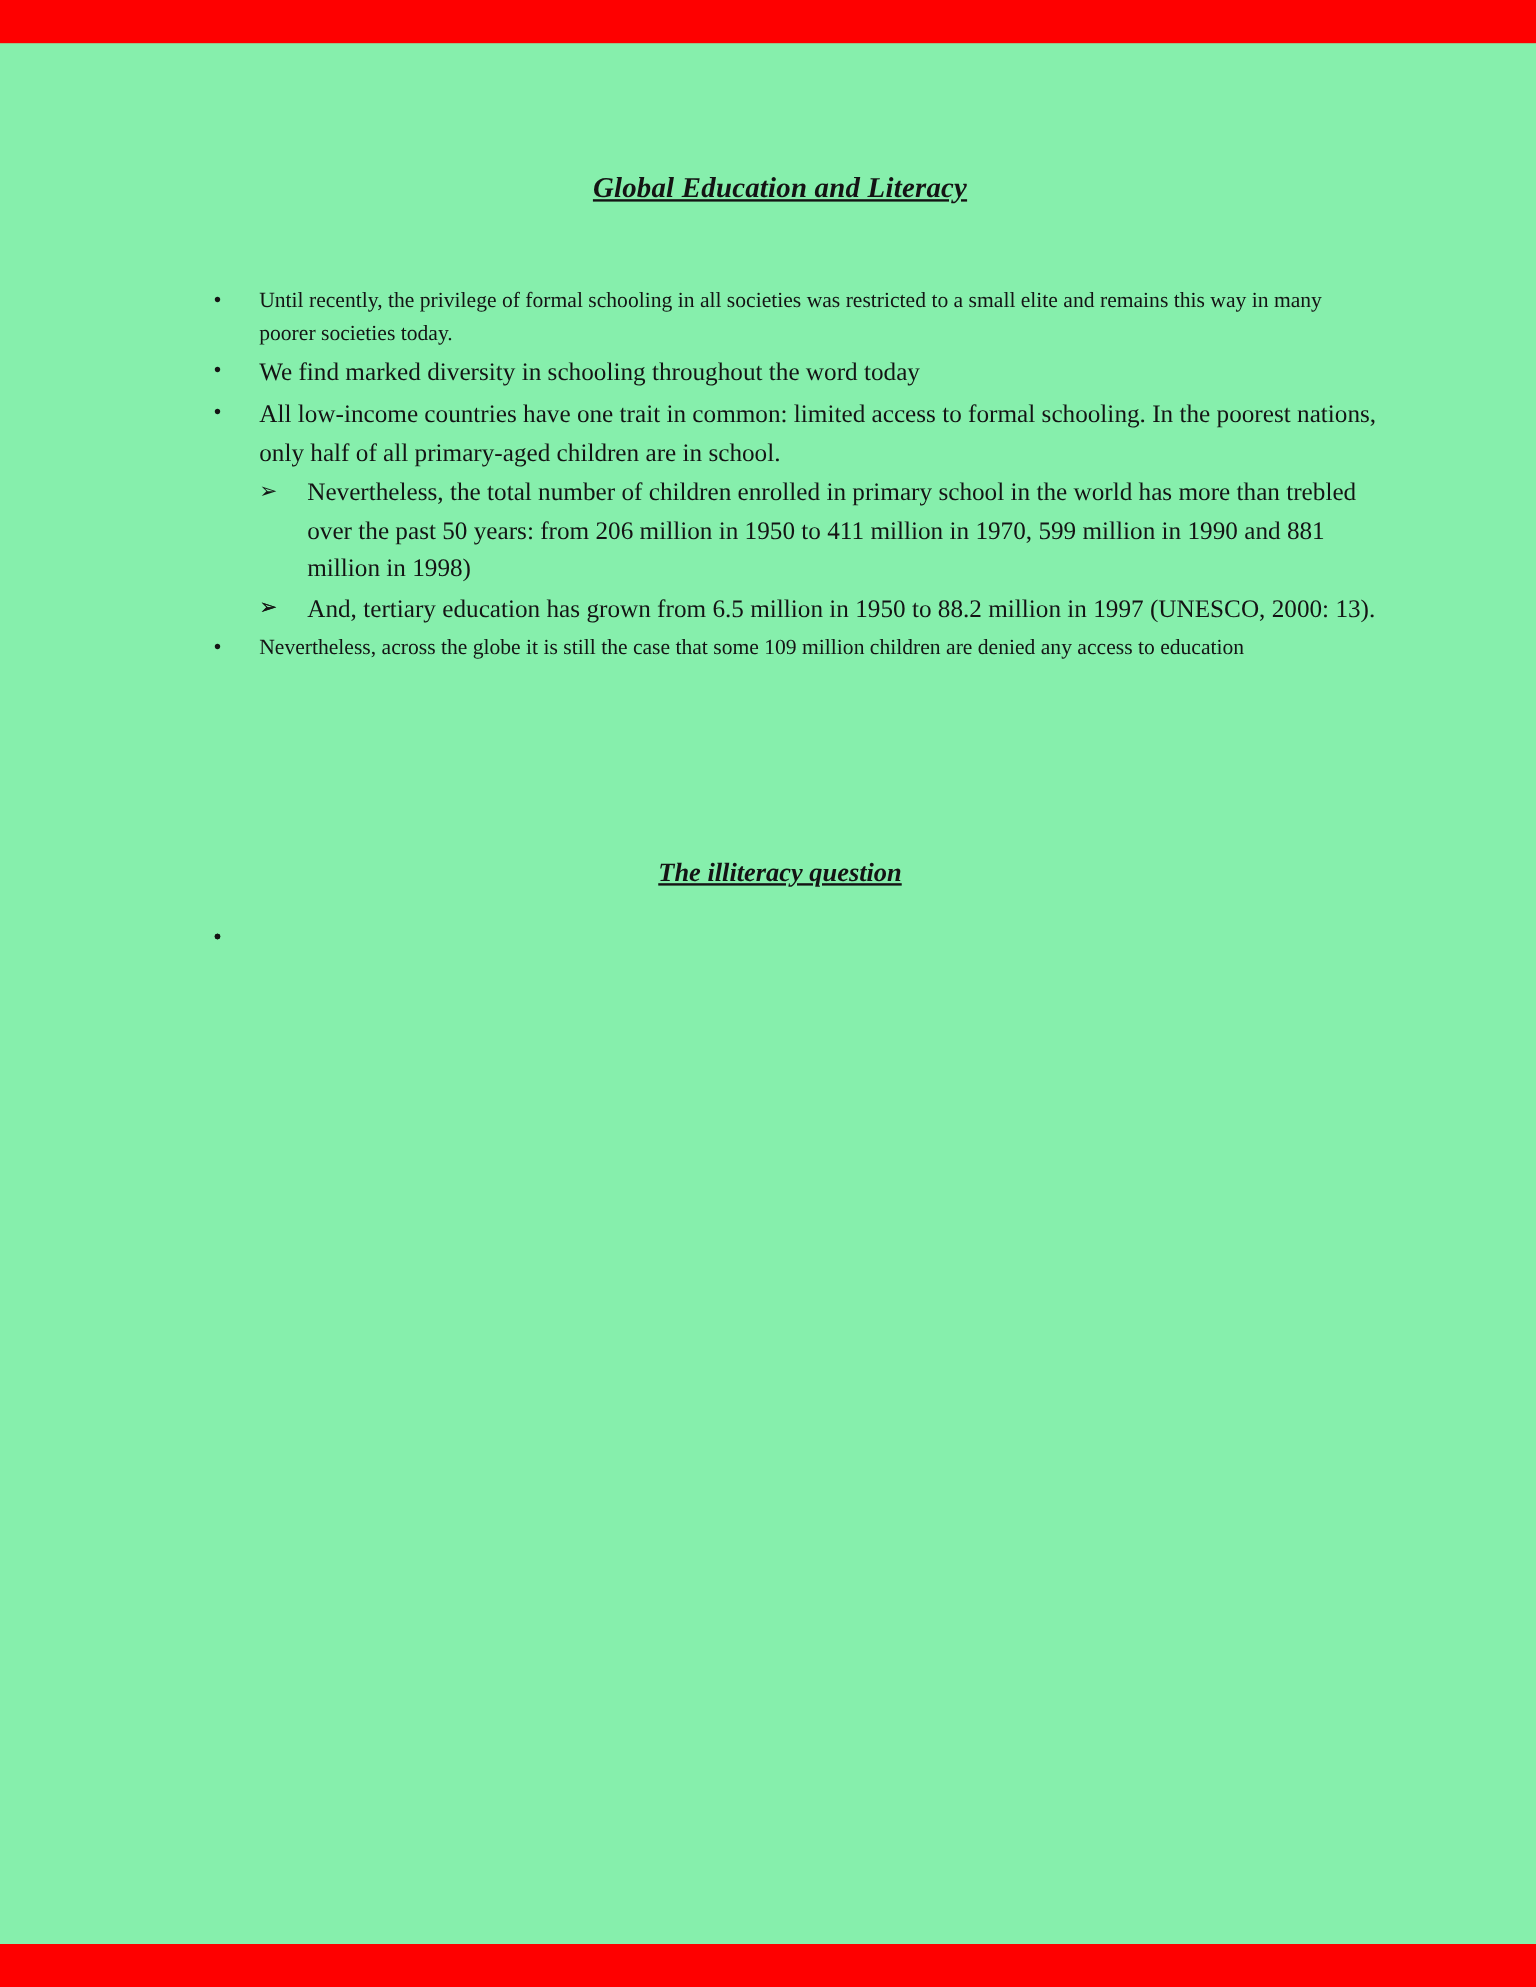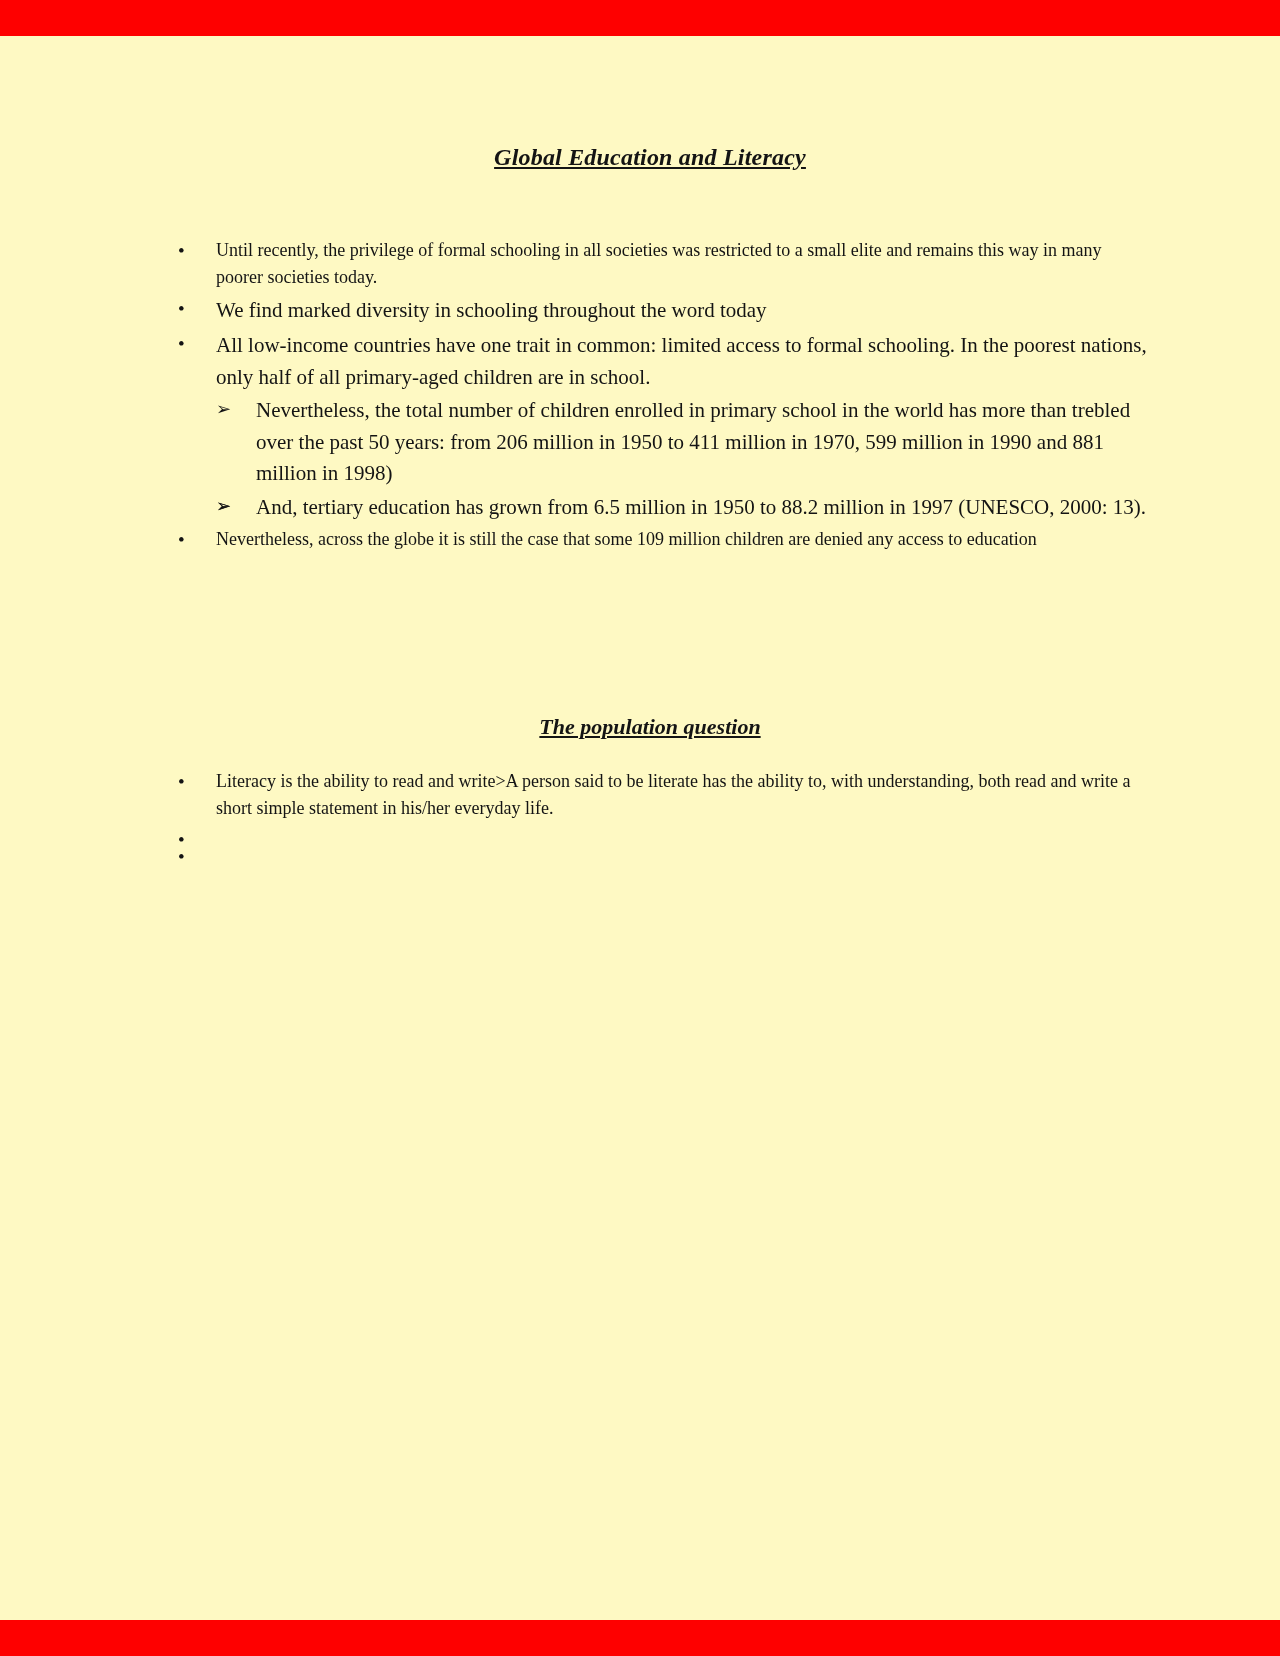--- a/index.html
+++ b/index.html
@@ -78,21 +78,21 @@
   }
 
   .t-sm { font-size: 18px; }
   .t-lg { font-size: 21px; }
 
   .gap-top { margin-top: 20px; }
 </style>
 </head>
 <body>
 
-<div class="page" style="background: #fef9c3;">
+<div class="page" style="background: #86efac;">
   <div class="red-bar top" style="background: rgb(254, 0, 0);"></div>
 
   <div class="content">
 
     <h1 class="doc-title">Global Education and Literacy</h1>
 
     <ul class="l1">
       <li>
         <span class="marker">•</span>
         <span class="t-sm">Until recently, the privilege of formal schooling in all societies was restricted to a small elite and remains this way in many poorer societies today.</span>
@@ -117,26 +117,25 @@
             <span class="t-lg">And, tertiary education has grown from 6.5 million in 1950 to 88.2 million in 1997 (UNESCO, 2000: 13).</span>
           </li>
         </ul>
       </li>
       <li>
         <span class="marker">•</span>
         <span class="t-sm">Nevertheless, across the globe it is still the case that some 109 million children are denied any access to education</span>
       </li>
     </ul>
 
-    <h2 class="sec-title">The population question</h2>
+    <h2 class="sec-title">The illiteracy question</h2>
 
     <ul class="l1">
       <li>
         <span class="marker">•</span>
-        <span class="t-sm">Literacy is the ability to read and write&gt;A person said to be literate has the ability to, with understanding, both read and write a short simple statement in his/her everyday life.</span>
       </li>
       <li>
         <span class="marker">•</span>
       </li>
       <li class="gap-top">
         <span class="marker">•</span>
       </li>
     </ul>
 
   </div>

